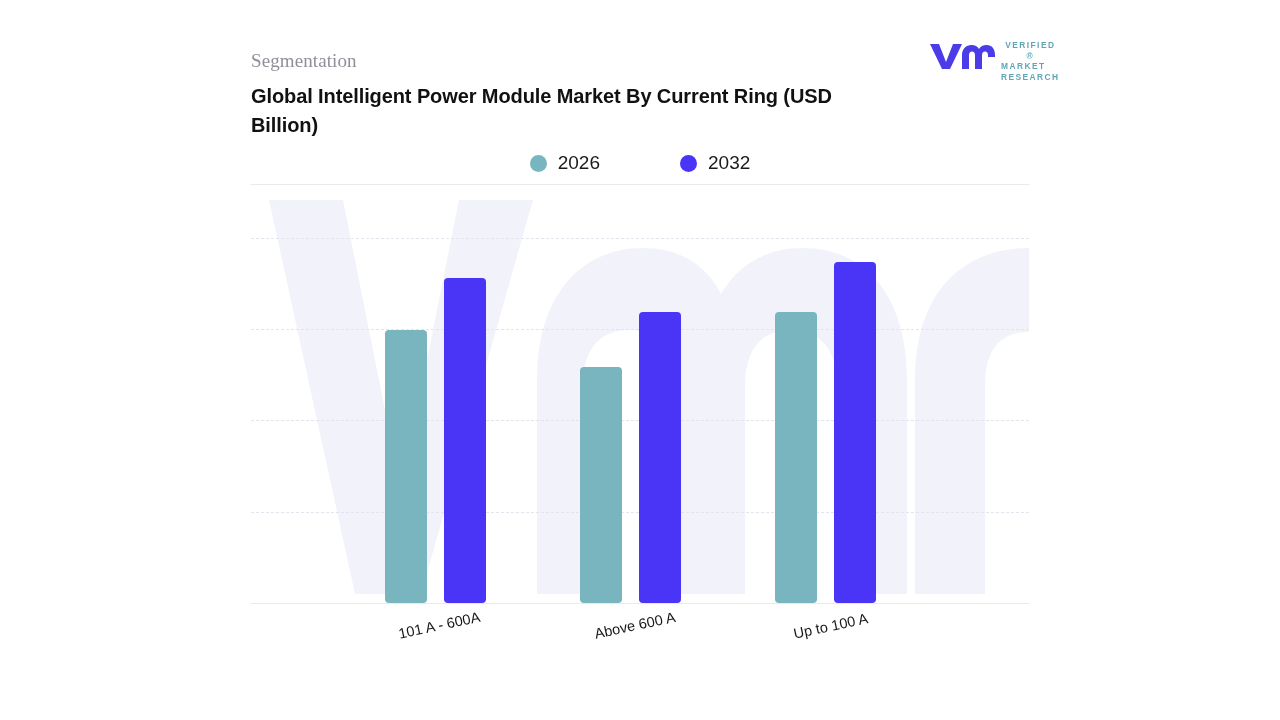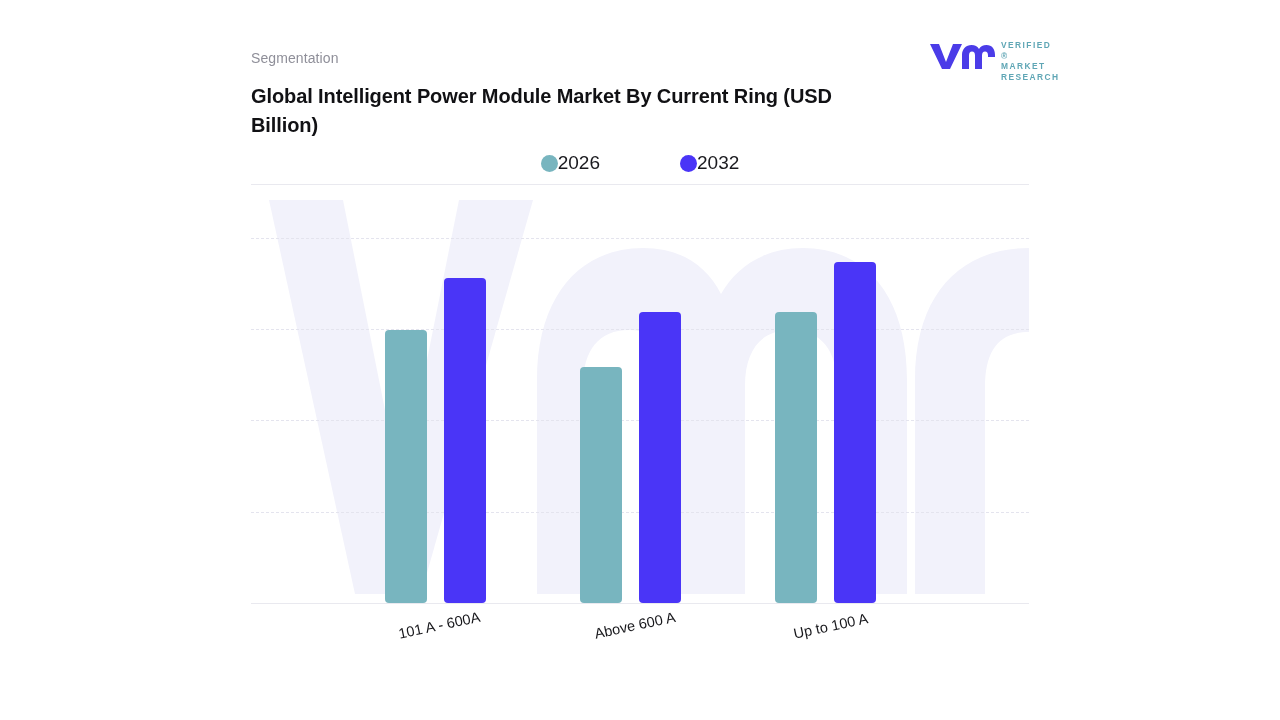--- a/index.html
+++ b/index.html
@@ -8,46 +8,46 @@
     background:#ffffff;
     font-family:"Liberation Sans", sans-serif;
     overflow:hidden;
     position:relative;
   }
   .page{position:absolute;inset:0;}
 
   
   .seg-label{
     position:absolute;left:251px;top:50px;
-    font-size:14px;color:#8f8f99;letter-spacing:.1px;
-    font-family:Liberation Sans, sans-serif;
+    font-size:19px;color:#8f8f99;letter-spacing:.1px;
+    font-family:Liberation Serif, serif;
   }
   .chart-title{
     position:absolute;left:251px;top:82px;width:640px;
     font-size:20px;font-weight:bold;color:#111114;
     line-height:29px;letter-spacing:-.1px;
   }
 
   
   .logo{position:absolute;left:929px;top:38px;width:135px;height:36px;}
   .logo-mark{position:absolute;left:0;top:2px;width:66px;height:30px;}
   .logo-text{position:absolute;left:72px;top:2px;line-height:10.5px;}
   .logo-text span{
     display:block;font-size:8.4px;font-weight:bold;
     color:#5fa6b5;letter-spacing:1.45px;
   }
-  .logo-text span.l1{color:#5fa6b5;}
+  .logo-text span.l1{color:#5fa6b5;text-align:center;}
   .reg{font-size:6px;vertical-align:super;letter-spacing:0;}
 
   
   .legend{
     position:absolute;left:251px;top:148px;width:778px;height:30px;
     display:flex;justify-content:center;align-items:center;gap:80px;
   }
-  .legend-item{display:flex;align-items:center;}
+  .legend-item{display:flex;align-items:center;gap:11px;}
   .legend-dot{width:17px;height:17px;border-radius:50%;display:block;}
   .legend-text{font-size:19px;color:#1a1a1f;}
 
   .divider{
     position:absolute;left:251px;top:184px;width:778px;height:1px;
     background:#e9e9ef;
   }
 
   
   .plot{

